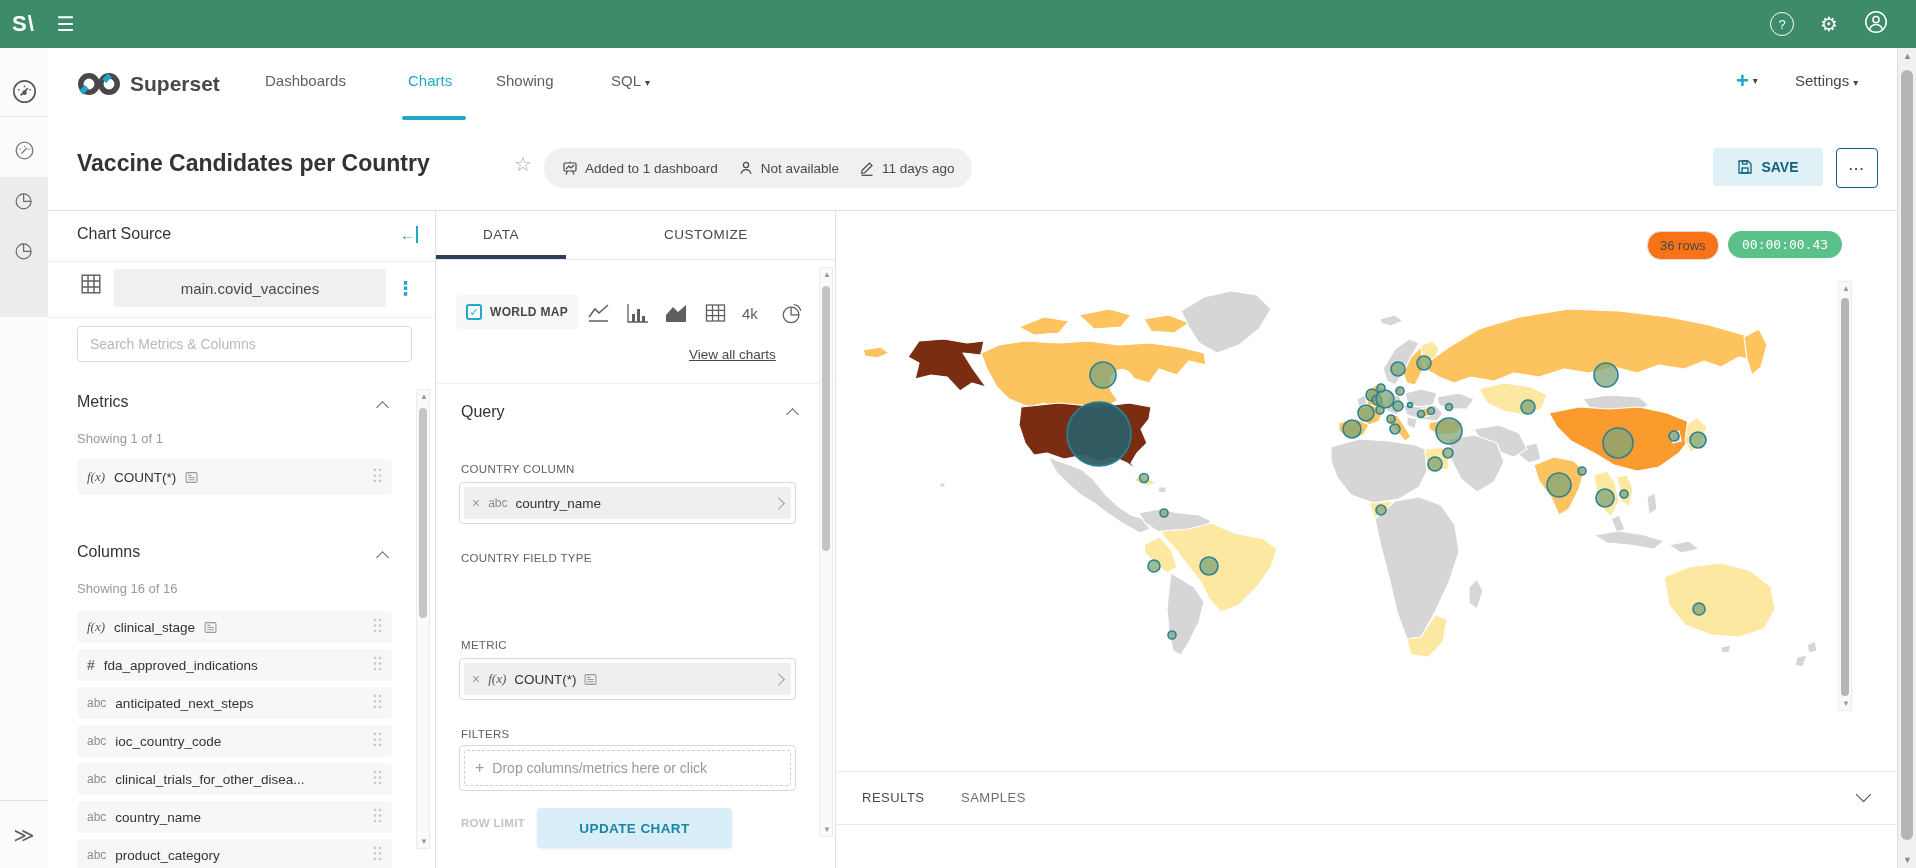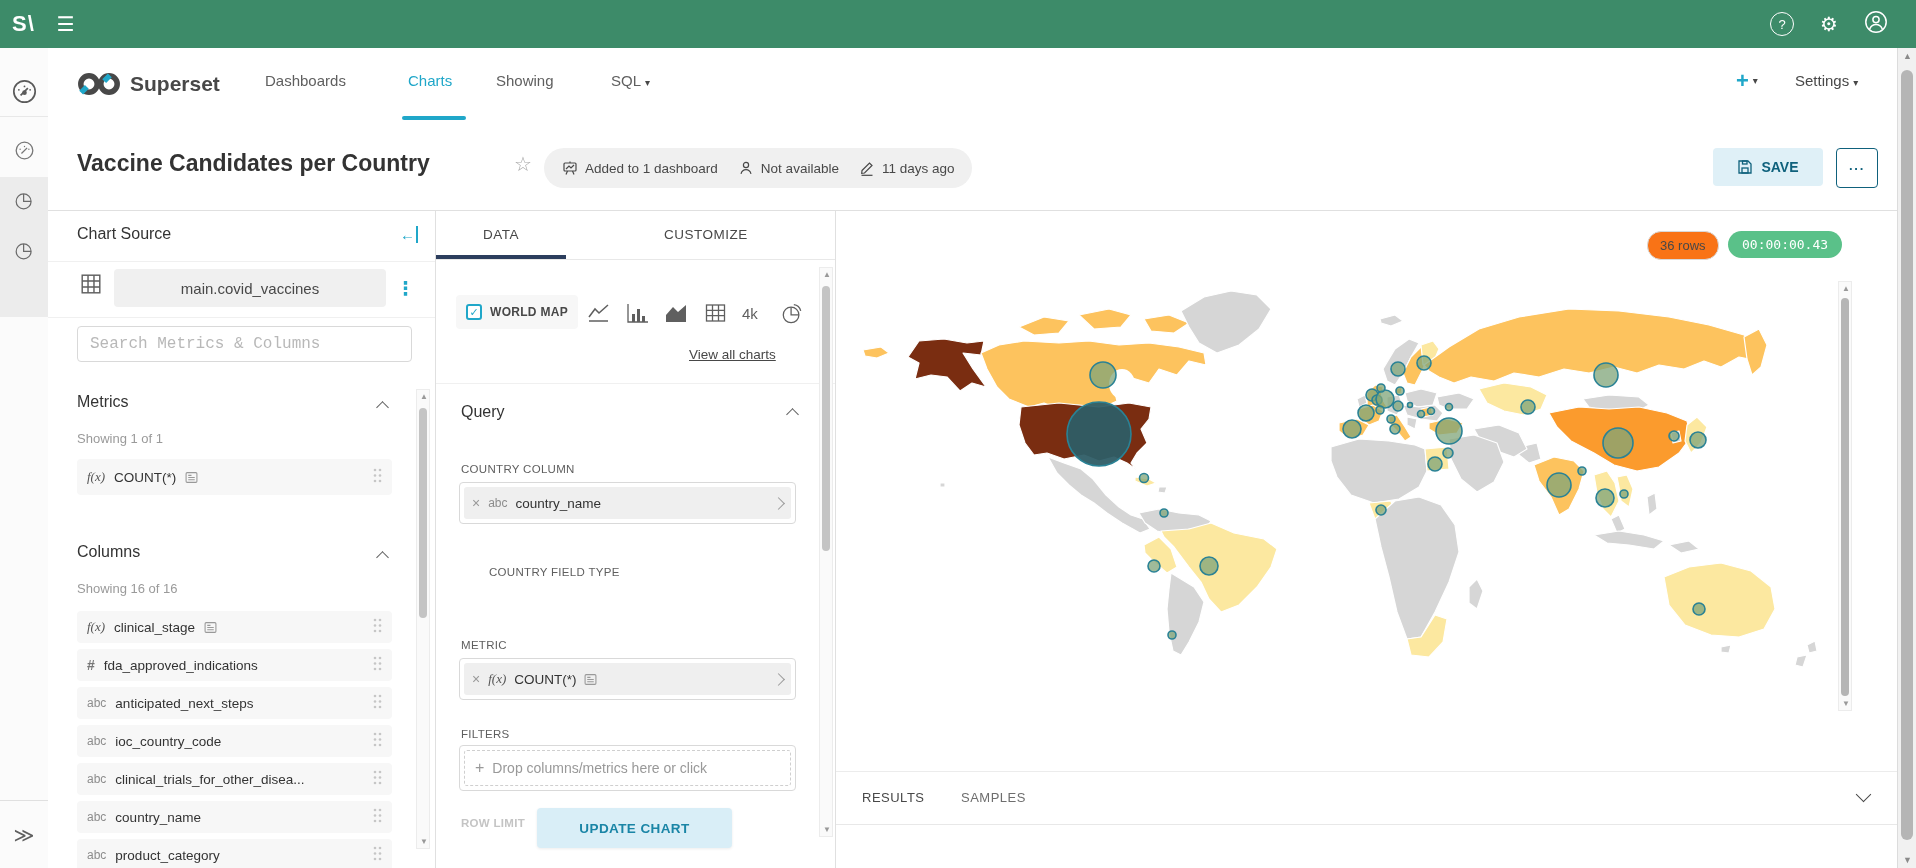--- a/index.html
+++ b/index.html
@@ -48,21 +48,21 @@
 
   
   .src{position:absolute;left:0;top:0;width:387px;height:658px;border-right:1px solid #e0e0e0;overflow:hidden;}
   .src-title{position:absolute;left:29px;top:14px;font-size:16px;color:#333;font-weight:500;}
   .collapse-ic{position:absolute;left:352px;top:15px;color:#20a7c9;font-size:15px;border-right:2px solid #20a7c9;padding-right:1px;cursor:pointer;}
   .src-div1{position:absolute;left:0;top:50px;width:387px;border-top:1px solid #f0f0f0;}
   .ds-grid-ic{position:absolute;left:32px;top:62px;}
   .ds-pill{position:absolute;left:66px;top:58px;width:272px;height:38px;background:#f0f0f0;border-radius:4px;display:flex;align-items:center;justify-content:center;font-size:15px;color:#484848;}
   .ds-dots{position:absolute;left:348px;top:58px;color:#20a7c9;font-size:19px;font-weight:bold;line-height:1;display:flex;align-items:center;height:38px;cursor:pointer;}
   .src-div2{position:absolute;left:0;top:106px;width:387px;border-top:1px solid #f0f0f0;}
-  .search-box{position:absolute;left:29px;top:115px;width:335px;height:36px;border:1px solid #d9d9d9;border-radius:4px;box-sizing:border-box;font-size:16px;color:#484848;padding:0 12px;outline:none;font-family:Liberation Mono, monospace;}
+  .search-box{position:absolute;left:29px;top:115px;width:335px;height:36px;border:1px solid #d9d9d9;border-radius:4px;box-sizing:border-box;font-size:14px;color:#484848;padding:0 12px;outline:none;}
   .search-box::placeholder{color:#b8b8b8;}
   .sec-h{position:absolute;left:29px;font-size:16px;color:#333;font-weight:500;}
   .sec-sub{position:absolute;left:29px;font-size:13px;color:#9a9a9a;}
   .chev{display:inline-block;width:8px;height:8px;border-right:1.6px solid #5f5f5f;border-bottom:1.6px solid #5f5f5f;}
   .chev.up{transform:rotate(-135deg);}
   .chev.down{transform:rotate(45deg);}
   .chev.right{transform:rotate(-45deg);}
   .sec-chev{position:absolute;left:330px;}
   .item-pill{position:absolute;left:29px;width:315px;height:32px;background:#f7f7f7;border-radius:4px;display:flex;align-items:center;gap:9px;padding:0 10px;box-sizing:border-box;}
   .t-fx{font-family:"Liberation Serif","DejaVu Serif",serif;font-style:italic;font-size:13px;color:#555;}
@@ -427,21 +427,21 @@
         <div class="fld-inner">
           <span class="fld-x">×</span>
           <span class="t-abc">abc</span>
           <span class="fld-val">country_name</span>
           <span class="fld-arrow">
               <span class="chev right" style="border-color:#999;"></span>
             </span>
         </div>
       </div>
 
-      <div class="fld-label" style="top:355px;margin-left:28px;">COUNTRY FIELD TYPE</div>
+      <div class="fld-label" style="top:341px;">COUNTRY FIELD TYPE</div>
 
       <div class="fld-label" style="top:428px;">METRIC</div>
       <div class="fld" style="top:447px;">
         <div class="fld-inner">
           <span class="fld-x">×</span>
           <span class="t-fx">f(x)</span>
           <span class="fld-val">COUNT(*)</span>
           <svg width="13" height="13" viewBox="0 0 12 12" fill="none" stroke="#999" stroke-width="1">
               <rect x="1" y="1.5" width="10" height="9" rx="1"></rect>
               <path d="M3 4 H6 M3 6 H9 M3 8 H9"></path>

